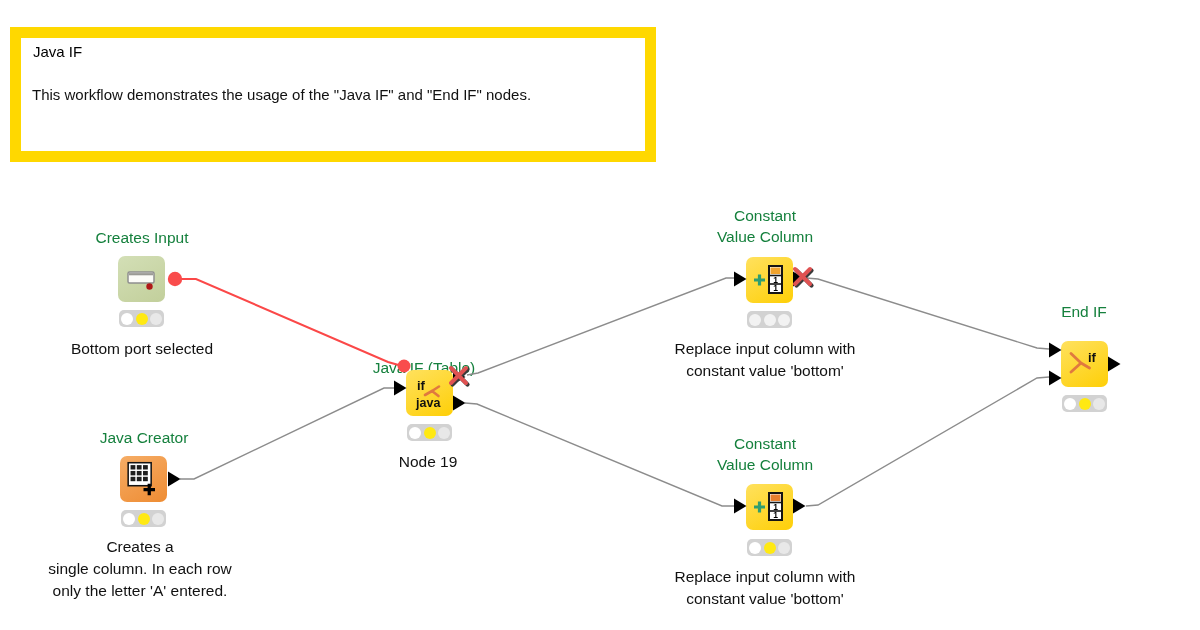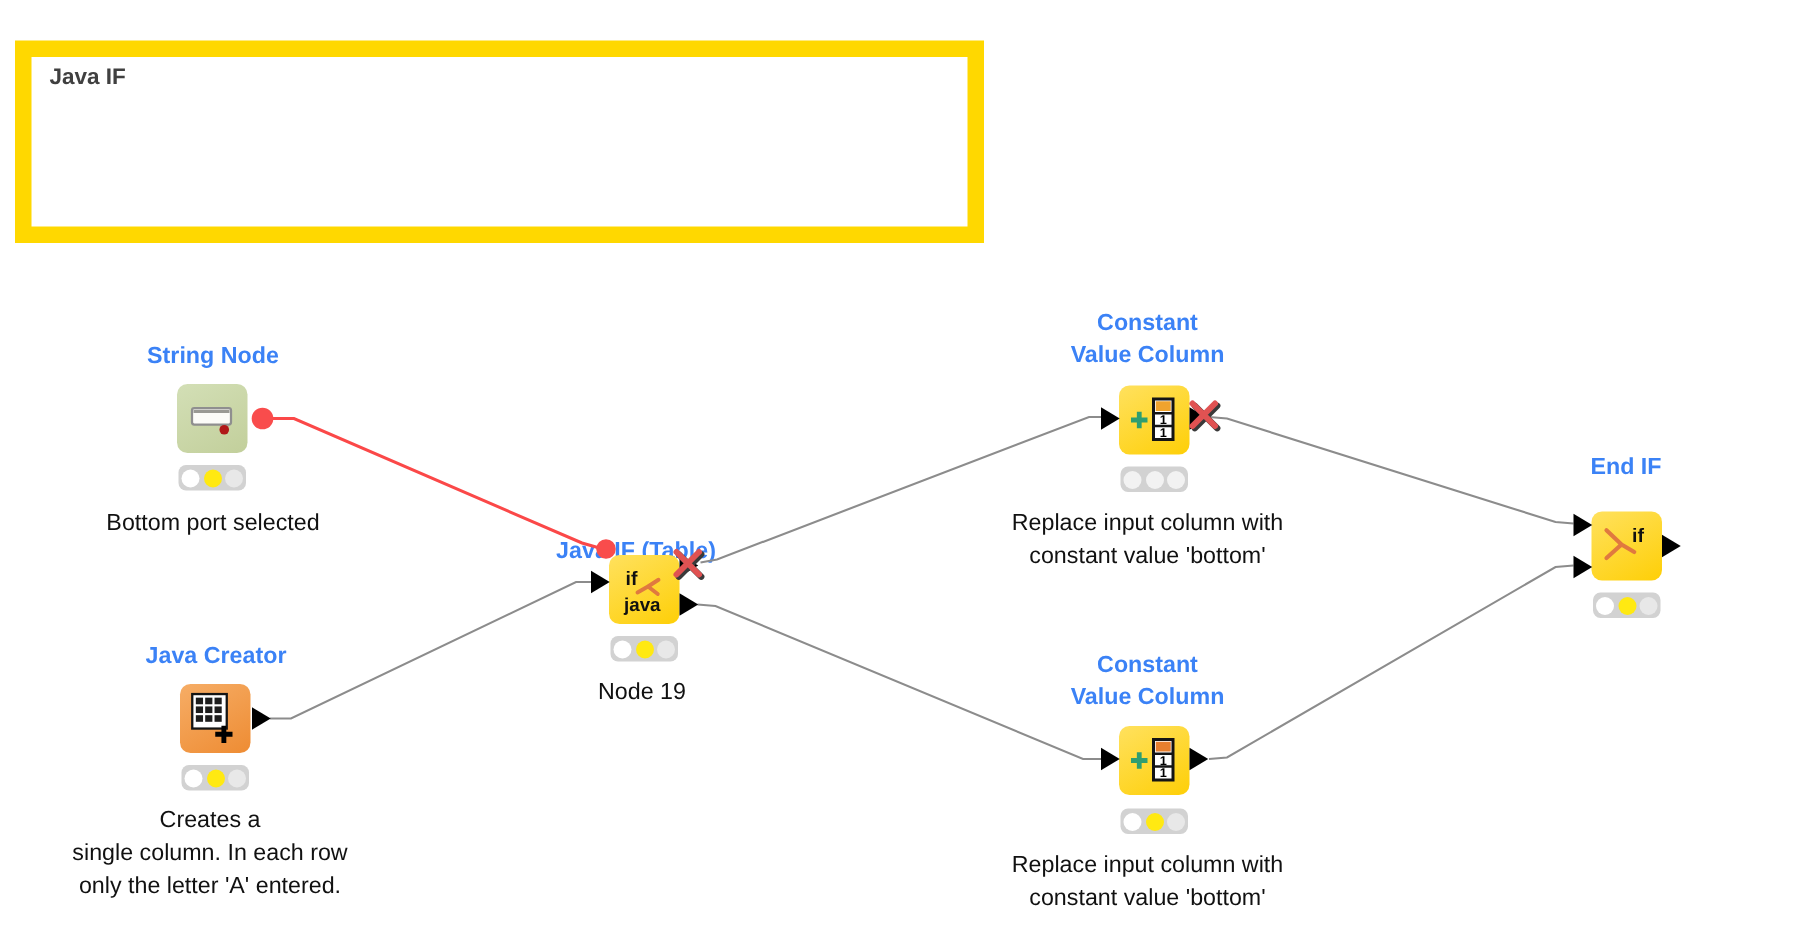--- a/index.html
+++ b/index.html
@@ -2,21 +2,21 @@
 <html><head>
 <meta charset="utf-8">
 <style>
   html,body{margin:0;padding:0;background:#fff;}
   #canvas{position:relative;width:1200px;height:630px;background:#ffffff;overflow:hidden;
           font-family:"Liberation Sans",sans-serif;}
 
   
   .annotation{position:absolute;left:10px;top:27px;width:646px;height:135px;
               box-sizing:border-box;border:11px solid #ffd800;background:#fff;padding:3px 11px;}
-  .annotation-title{font-size:15px;font-weight:700;color:#404040;margin:2px 0 0 1px;}
+  .annotation-title{font-size:15px;font-weight:400;color:#000000;margin:2px 0 0 1px;}
   .annotation-body{font-size:15px;color:#111;margin-top:26px;}
 
   
   .node-body{position:absolute;width:47px;height:46px;border-radius:7px;
              display:flex;align-items:center;justify-content:center;
              background:linear-gradient(150deg,#ffe15e,#fecf07);}
   .node-body svg{width:47px;height:46px;display:block;}
   .n-string{left:118px;top:256px;background:linear-gradient(150deg,#d3dfb6,#c2cf9b);}
   .n-table{left:120px;top:456px;background:linear-gradient(150deg,#f6ad66,#ee8c33);}
   .n-javaif{left:406px;top:370px;}
@@ -30,21 +30,21 @@
   .lamp{width:12px;height:12px;border-radius:50%;background:#f2f2f2;}
   .t-string{left:119px;top:310px;}
   .t-table{left:121px;top:510px;}
   .t-javaif{left:407px;top:424px;}
   .t-ctop{left:747px;top:311px;}
   .t-cbottom{left:747px;top:539px;}
   .t-endif{left:1062px;top:395px;}
 
   
   .nlabel{position:absolute;transform:translateX(-50%);width:max-content;text-align:center;
-          font-size:15.5px;font-weight:700;line-height:21px;color:#3b82f6;white-space:pre-line;}
+          font-size:15.5px;font-weight:400;line-height:21px;color:#15803d;white-space:pre-line;}
   .l-string{left:142px;top:227px;}
   .l-table{left:144px;top:427px;}
   .l-javaif{left:424px;top:342px;margin-top:15px;}
   .l-ctop{left:765px;top:205px;}
   .l-cbottom{left:765px;top:433px;}
   .l-endif{left:1084px;top:301px;}
 
   
   .ncaption{position:absolute;transform:translateX(-50%);width:max-content;text-align:center;
             font-size:15.5px;line-height:22px;color:#111;white-space:pre-line;}
@@ -62,23 +62,24 @@
   .port{fill:#000;}
   .flowport{fill:#f94c4c;}
 </style>
 </head>
 <body>
 
 <div id="canvas">
 
   <div class="annotation">
     <div class="annotation-title">Java IF</div>
-  </div>
-
-  <div class="nlabel l-string">String Node</div>
+    <div class="annotation-body">This workflow demonstrates the usage of the "Java IF" and "End IF" nodes.</div>
+  </div>
+
+  <div class="nlabel l-string">Creates Input</div>
   <div class="nlabel l-table">Java Creator</div>
   <div class="nlabel l-javaif">Java IF (Table)</div>
   <div class="nlabel l-ctop">Constant
 Value Column</div>
   <div class="nlabel l-cbottom">Constant
 Value Column</div>
   <div class="nlabel l-endif">End IF</div>
 
   <div class="node-body n-string">
     <svg viewBox="0 0 47 46">

